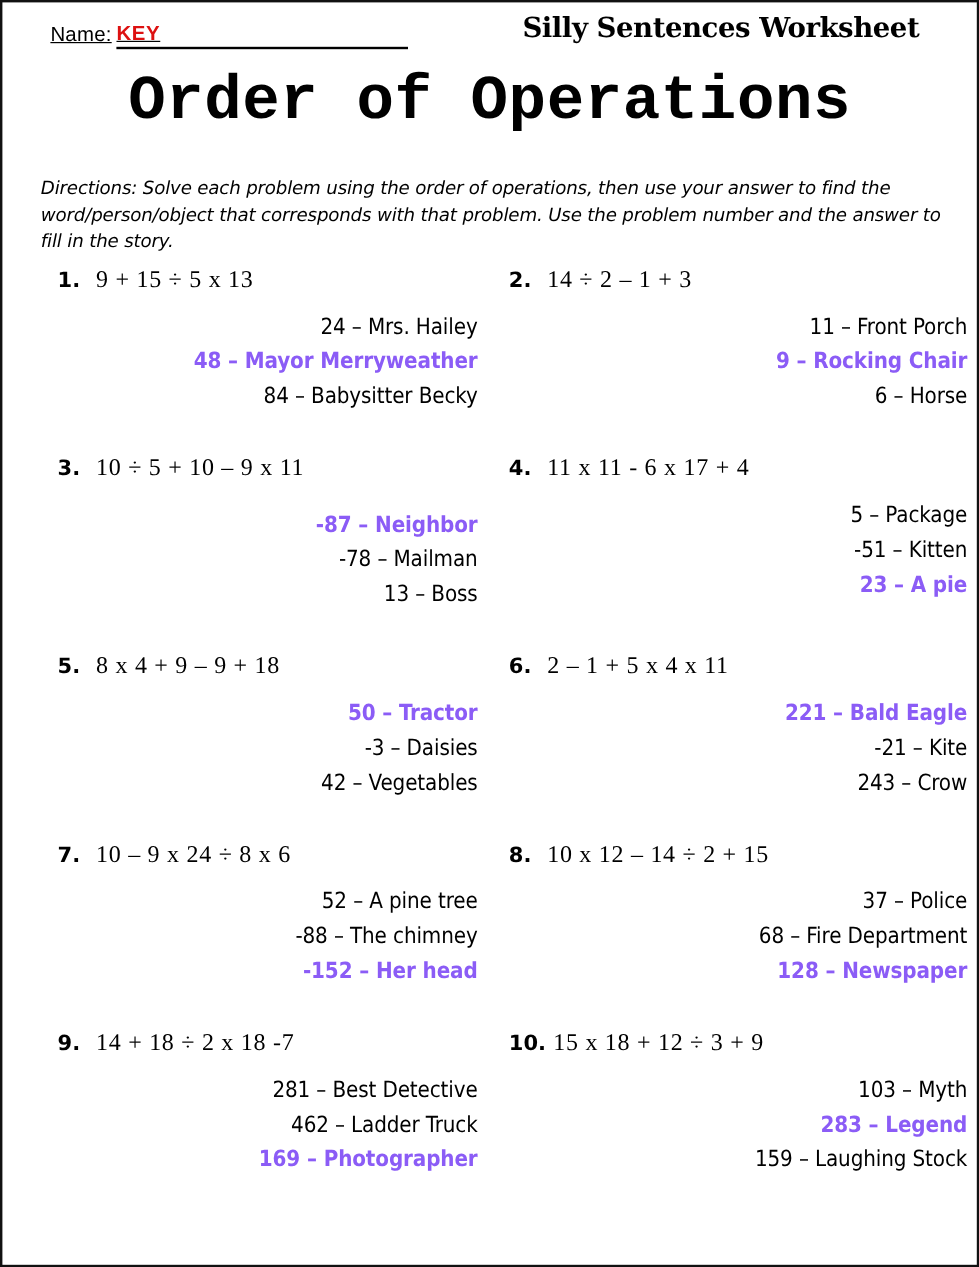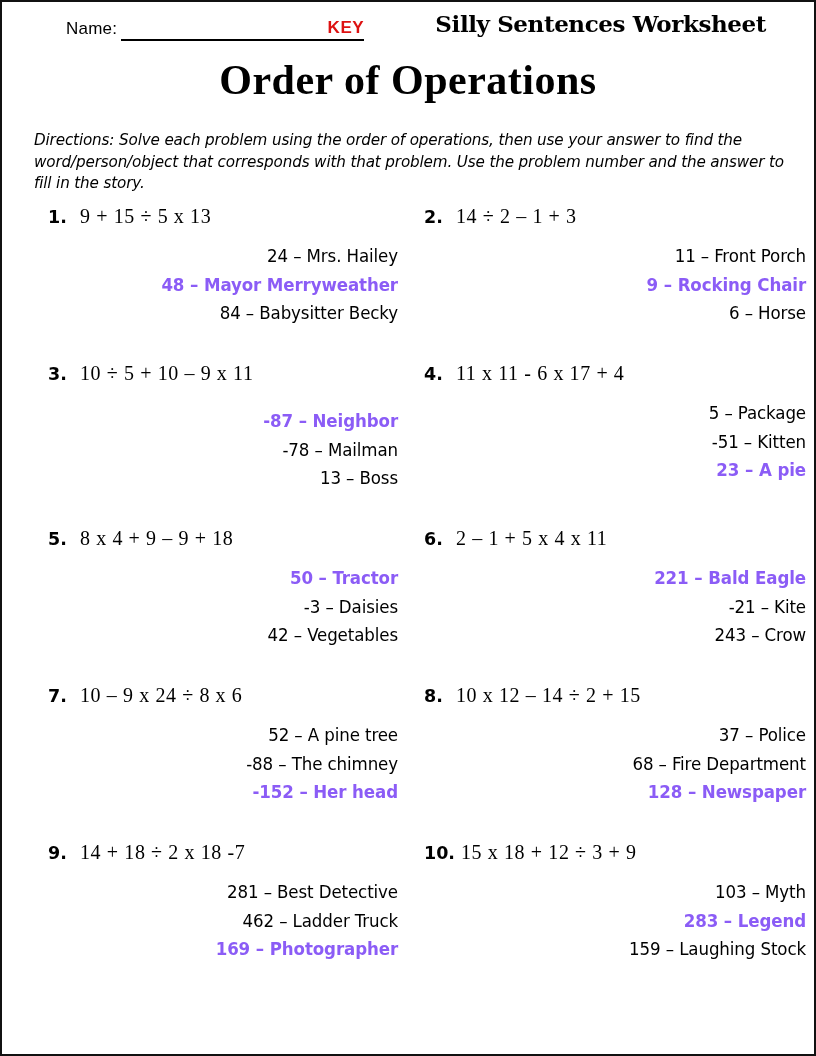--- a/index.html
+++ b/index.html
@@ -24,35 +24,36 @@
     padding: 0;
   }
 
   
   .header-row {
     position: relative;
     height: 52px;
   }
   .name-block {
     position: absolute;
-    left: 64px;
+    left: 40px;
     top: 16px;
     display: flex;
     align-items: flex-end;
+    text-decoration: underline;
   }
   .name-label {
     font-family: "Liberation Sans", sans-serif;
     font-size: 17px;
     letter-spacing: .2px;
     padding-bottom: 2px;
   }
   .name-line {
     width: 243px;
     border-bottom: 2px solid #000000;
-    text-align: right;
+    text-align: left;
     padding-bottom: 1px;
     margin-left: 4px;
   }
   .name-value {
     color: #dd1111;
     font-family: "Liberation Sans", sans-serif;
     font-weight: bold;
     font-size: 17px;
     letter-spacing: .5px;
   }
@@ -63,22 +64,22 @@
     font-family: "DejaVu Serif", serif;
     font-size: 23px;
     font-weight: bold;
     letter-spacing: -0.4px;
     white-space: nowrap;
   }
 
   
   .title {
     text-align: center;
-    font-family: Liberation Serif, serif;
-    font-size: 42px;
+    font-family: Liberation Mono, monospace;
+    font-size: 52px;
     font-weight: bold;
     letter-spacing: 0.5px;
     margin-top: 4px;
     line-height: 1.05;
   }
 
   
   .directions {
     margin: 16px 28px 0 32px;
     font-family: "DejaVu Sans", sans-serif;

